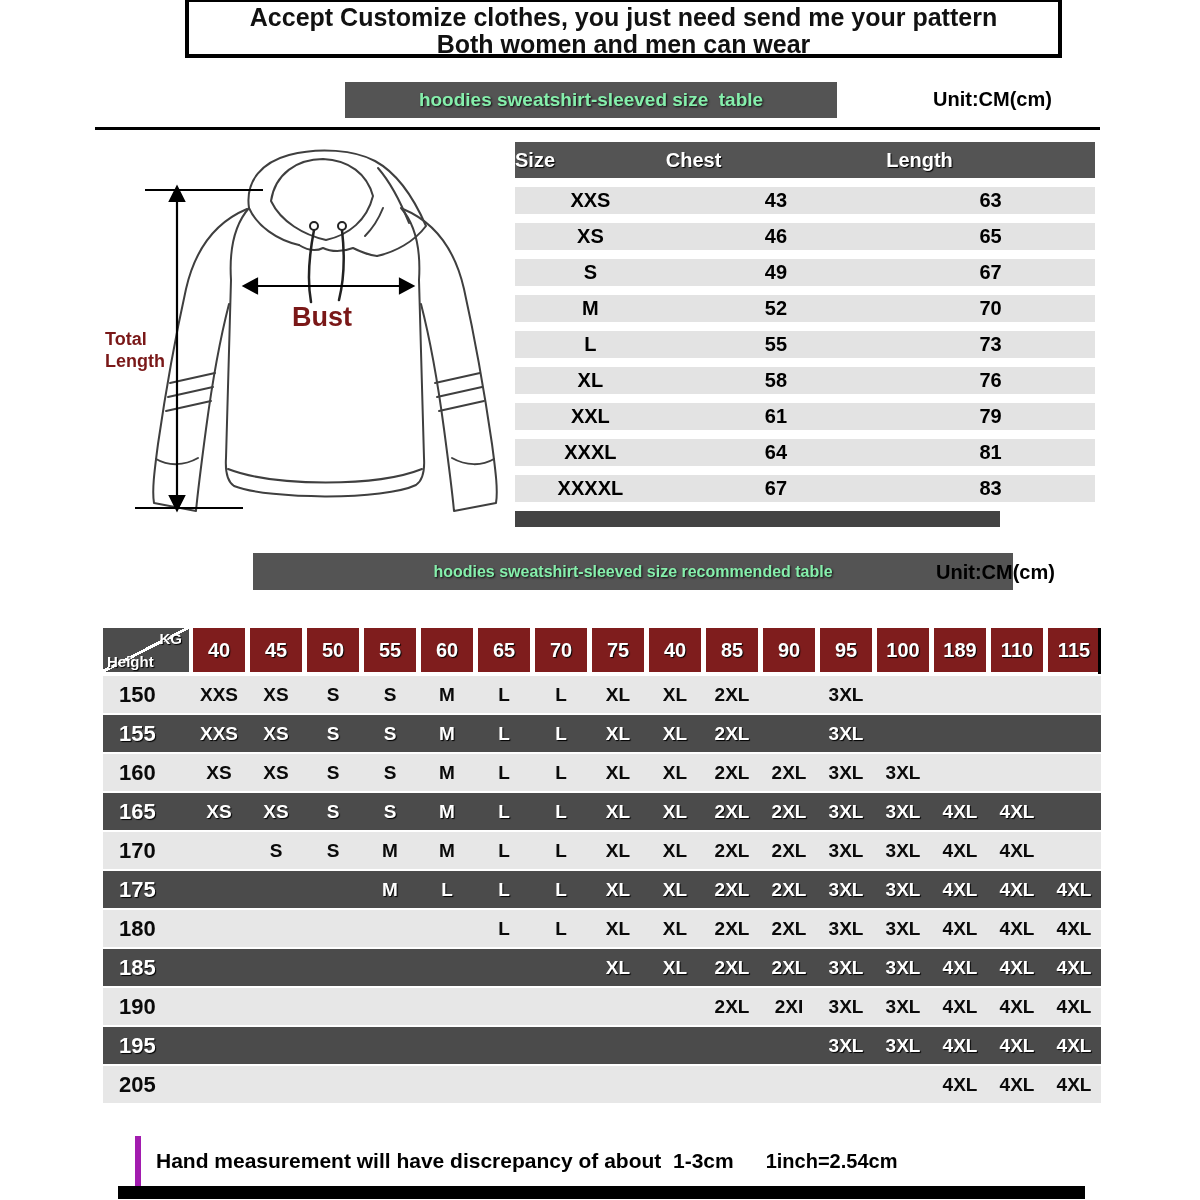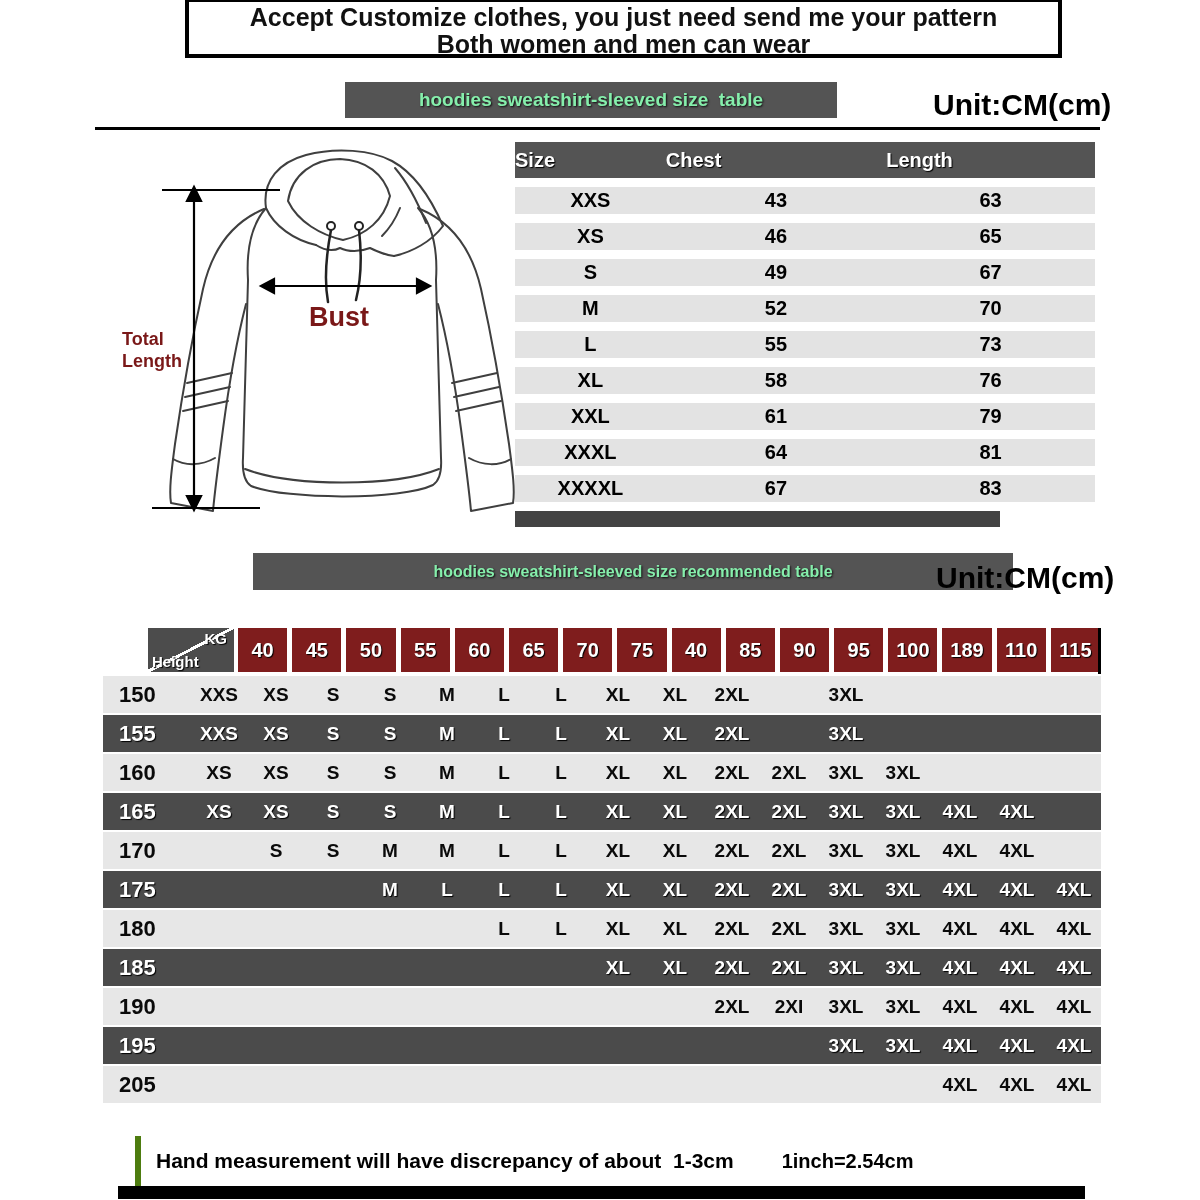--- a/index.html
+++ b/index.html
@@ -9,65 +9,65 @@
   
   .banner { position: absolute; left: 185px; top: -2px; width: 877px; height: 60px;
             border: 4px solid #000; text-align: center; padding-top: 2px; }
   .banner div { font-size: 25px; font-weight: bold; color: #111; line-height: 27px; white-space: pre-wrap; }
 
   
   .titlebar { position: absolute; background: #545454; color: #86efac; font-weight: bold;
               text-align: center; text-shadow: 1px 1px 2px rgba(0,0,0,.85); white-space: pre-wrap; }
   #title1 { left: 345px; top: 82px; width: 492px; height: 36px; font-size: 19px; line-height: 36px; }
   #title2 { left: 253px; top: 553px; width: 760px; height: 37px; font-size: 16px; line-height: 37px; }
-  .unit { position: absolute; font-size: 30px; font-weight: bold; color: #000; }
+  .unit { position: absolute; font-size: 20px; font-weight: bold; color: #000; }
   #unit1 { left: 933px; top: 88px; }
   #unit2 { left: 936px; top: 561px; }
   #rule1 { position: absolute; left: 95px; top: 127px; width: 1005px; height: 3px; background: #000; }
 
   
   #size-table { position: absolute; left: 515px; top: 142px; width: 580px; }
   .sgrid { display: grid; grid-template-columns: 26% 38% 36%; }
   #size-head { background: #545454; height: 36px; }
   #size-head .shcell { color: #fff; font-size: 20px; font-weight: bold; line-height: 36px;
                        text-align: left; text-shadow: 1px 1px 1px #000; }
   #size-rows { margin-top: 9px; }
   .srow { background: #e3e3e3; height: 27px; margin-bottom: 9px; }
   .srow .scell { font-size: 20px; font-weight: bold; color: #000; text-align: center; line-height: 27px; }
   #size-foot { position: absolute; left: 515px; top: 511px; width: 485px; height: 16px; background: #434343; }
 
   
   #matrix { position: absolute; left: 103px; top: 628px; width: 998px; }
   .mgrid { display: grid; grid-template-columns: 86px repeat(16, 1fr); column-gap: 3px; }
-  #matrix-head { height: 44px; margin-bottom: 4px; margin-left: 45px; }
+  #matrix-head { height: 44px; margin-bottom: 4px; }
   .corner { position: relative; height: 44px;
             background: linear-gradient(to bottom right, rgba(0,0,0,0) calc(50% - 2px),
                         #fff calc(50% - 2px), #fff calc(50% + 1px), rgba(0,0,0,0) calc(50% + 1px)), #4c4c4c; }
   .corner .kg { position: absolute; top: 2px; right: 7px; color: #fff; font-size: 15px; font-weight: bold; text-shadow: 1px 1px 1px #000; }
   .corner .hgt { position: absolute; bottom: 2px; left: 4px; color: #fff; font-size: 15px; font-weight: bold; text-shadow: 1px 1px 1px #000; }
   .wbox { background: #7f1d1d; margin: 0 1px; color: #fff; font-size: 20px; font-weight: bold;
           text-align: center; line-height: 44px; text-shadow: 1px 1px 1px #000; }
   .mrow { height: 37px; margin-bottom: 2px; }
   .mrow.light { background: #e7e7e7; color: #0a0a0a; }
   .mrow.dark  { background: #4b4b4b; color: #fff; }
   .mrow.dark .hcell, .mrow.dark .mcell { text-shadow: 1px 1px 1px #000; }
   .hcell { font-size: 22px; font-weight: bold; line-height: 37px; padding-left: 16px; }
   .mcell { font-size: 19px; font-weight: bold; line-height: 37px; text-align: center; white-space: nowrap; }
   #matrix-right-tick { position: absolute; left: 1098px; top: 628px; width: 3px; height: 46px; background: #000; }
 
   
   #footer-note { position: absolute; left: 135px; top: 1136px; height: 50px; width: 930px;
-                 border-left: 6px solid #4d7c0f; display: flex; align-items: center;
-                 gap: 48px; padding-left: 15px; }
+                 border-left: 6px solid #a21caf; display: flex; align-items: center;
+                 gap: 32px; padding-left: 15px; }
   #footer-note .note { font-size: 21px; font-weight: bold; white-space: pre-wrap; }
   #footer-note .conv { font-size: 20px; font-weight: bold; }
   #footer-bar { position: absolute; left: 118px; top: 1186px; width: 967px; height: 13px; background: #000; }
 
   
-  #hoodie-wrap { position: absolute; left: 112px; top: 128px; width: 430px; height: 392px; }
+  #hoodie-wrap { position: absolute; left: 95px; top: 128px; width: 430px; height: 392px; }
 </style>
 </head>
 <body>
 
 <div id="stage">
 
   <div class="banner">
     <div>Accept Customize clothes, you just need send me your pattern</div>
     <div>Both women and men can wear</div>
   </div>

